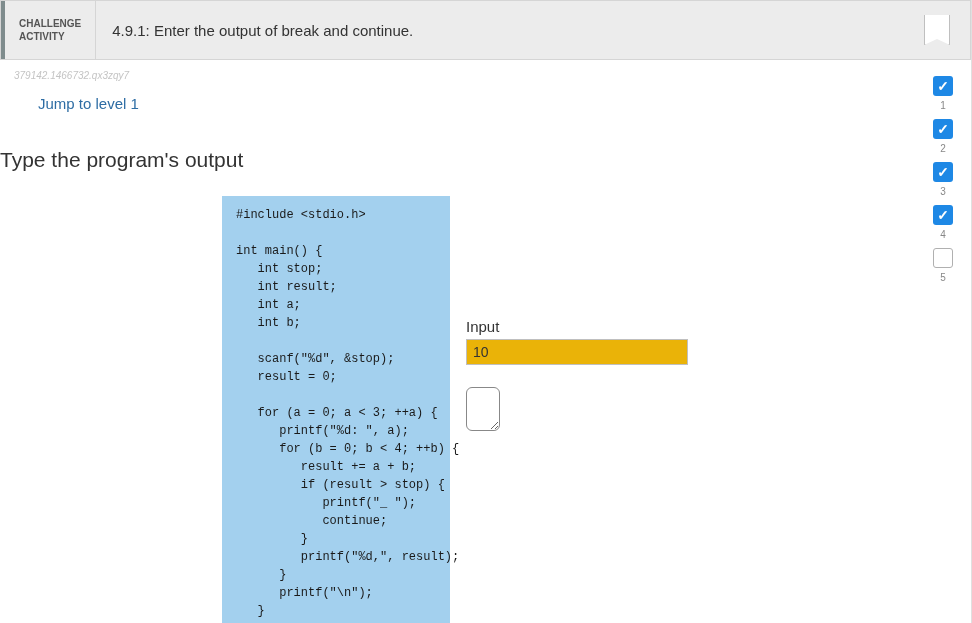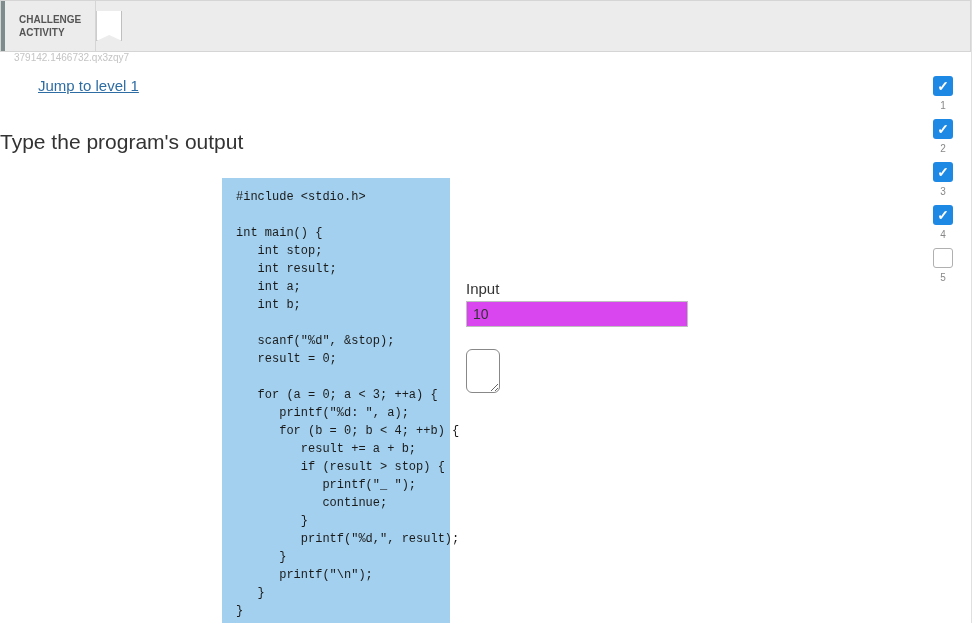--- a/index.html
+++ b/index.html
@@ -10,22 +10,23 @@
       height: 623px;
       overflow: hidden;
       position: relative;
       border-right: 1px solid #e0e0e0;
     }
     .header-bar {
       display: flex;
       align-items: center;
       background: #ececec;
       border: 1px solid #d5d5d5;
-      height: 52px;
+      height: 60px;
       width: 100%;
+      justify-content: center;
     }
     .challenge-label {
       font-size: 10px;
       font-weight: bold;
       color: #555;
       padding: 0 14px;
       line-height: 1.3;
       border-right: 1px solid #d5d5d5;
       height: 100%;
       display: flex;
@@ -45,28 +46,28 @@
       border: 1px solid #bfbfbf;
       border-top: none;
       margin-right: 20px;
       position: relative;
       background: #fff;
       clip-path: polygon(0 0, 100% 0, 100% 100%, 50% 80%, 0 100%);
     }
     .tiny-id {
       font-size: 10px;
       color: #c4c4c4;
-      padding: 0 0 0 14px;
+      padding: 10px 0 0 14px;
+      font-style: italic;
     }
     .jump-link {
       color: #2e6da4;
       font-size: 15px;
       padding: 14px 0 0 38px;
       cursor: pointer;
-      text-decoration: underline;
     }
     .prompt-title {
       text-align: left;
       font-size: 21px;
       color: #333;
       margin-top: 36px;
       font-weight: normal;
     }
     .content-row {
       display: flex;
@@ -84,25 +85,26 @@
       white-space: pre;
     }
     .io-col {
       margin-left: 16px;
       padding-top: 102px;
     }
     .io-label {
       font-size: 15px;
       color: #333;
       margin-bottom: 4px;
+      margin-top: 20px;
     }
     .input-box {
       width: 222px;
       height: 26px;
-      background: #d946ef;
+      background: #eab308;
       border: 1px solid #bfbfbf;
       font-size: 14px;
       padding: 2px 6px;
       color: #333;
     }
     .output-box {
       width: 34px;
       height: 44px;
       background: #fff;
       border: 1px solid #888;
@@ -148,20 +150,21 @@
     }
   </style>
 </head>
 <body>
 
 <div class="header-bar">
   <div class="challenge-label">
     <span>CHALLENGE</span>
     <span>ACTIVITY</span>
   </div>
+  <div class="challenge-title">4.9.1: Enter the output of break and continue.</div>
   <div class="bookmark-icon"></div>
 </div>
 
 <div class="tiny-id">379142.1466732.qx3zqy7</div>
 
 <div class="jump-link">Jump to level 1</div>
 
 <h2 class="prompt-title">Type the program's output</h2>
 
 <div class="content-row">

